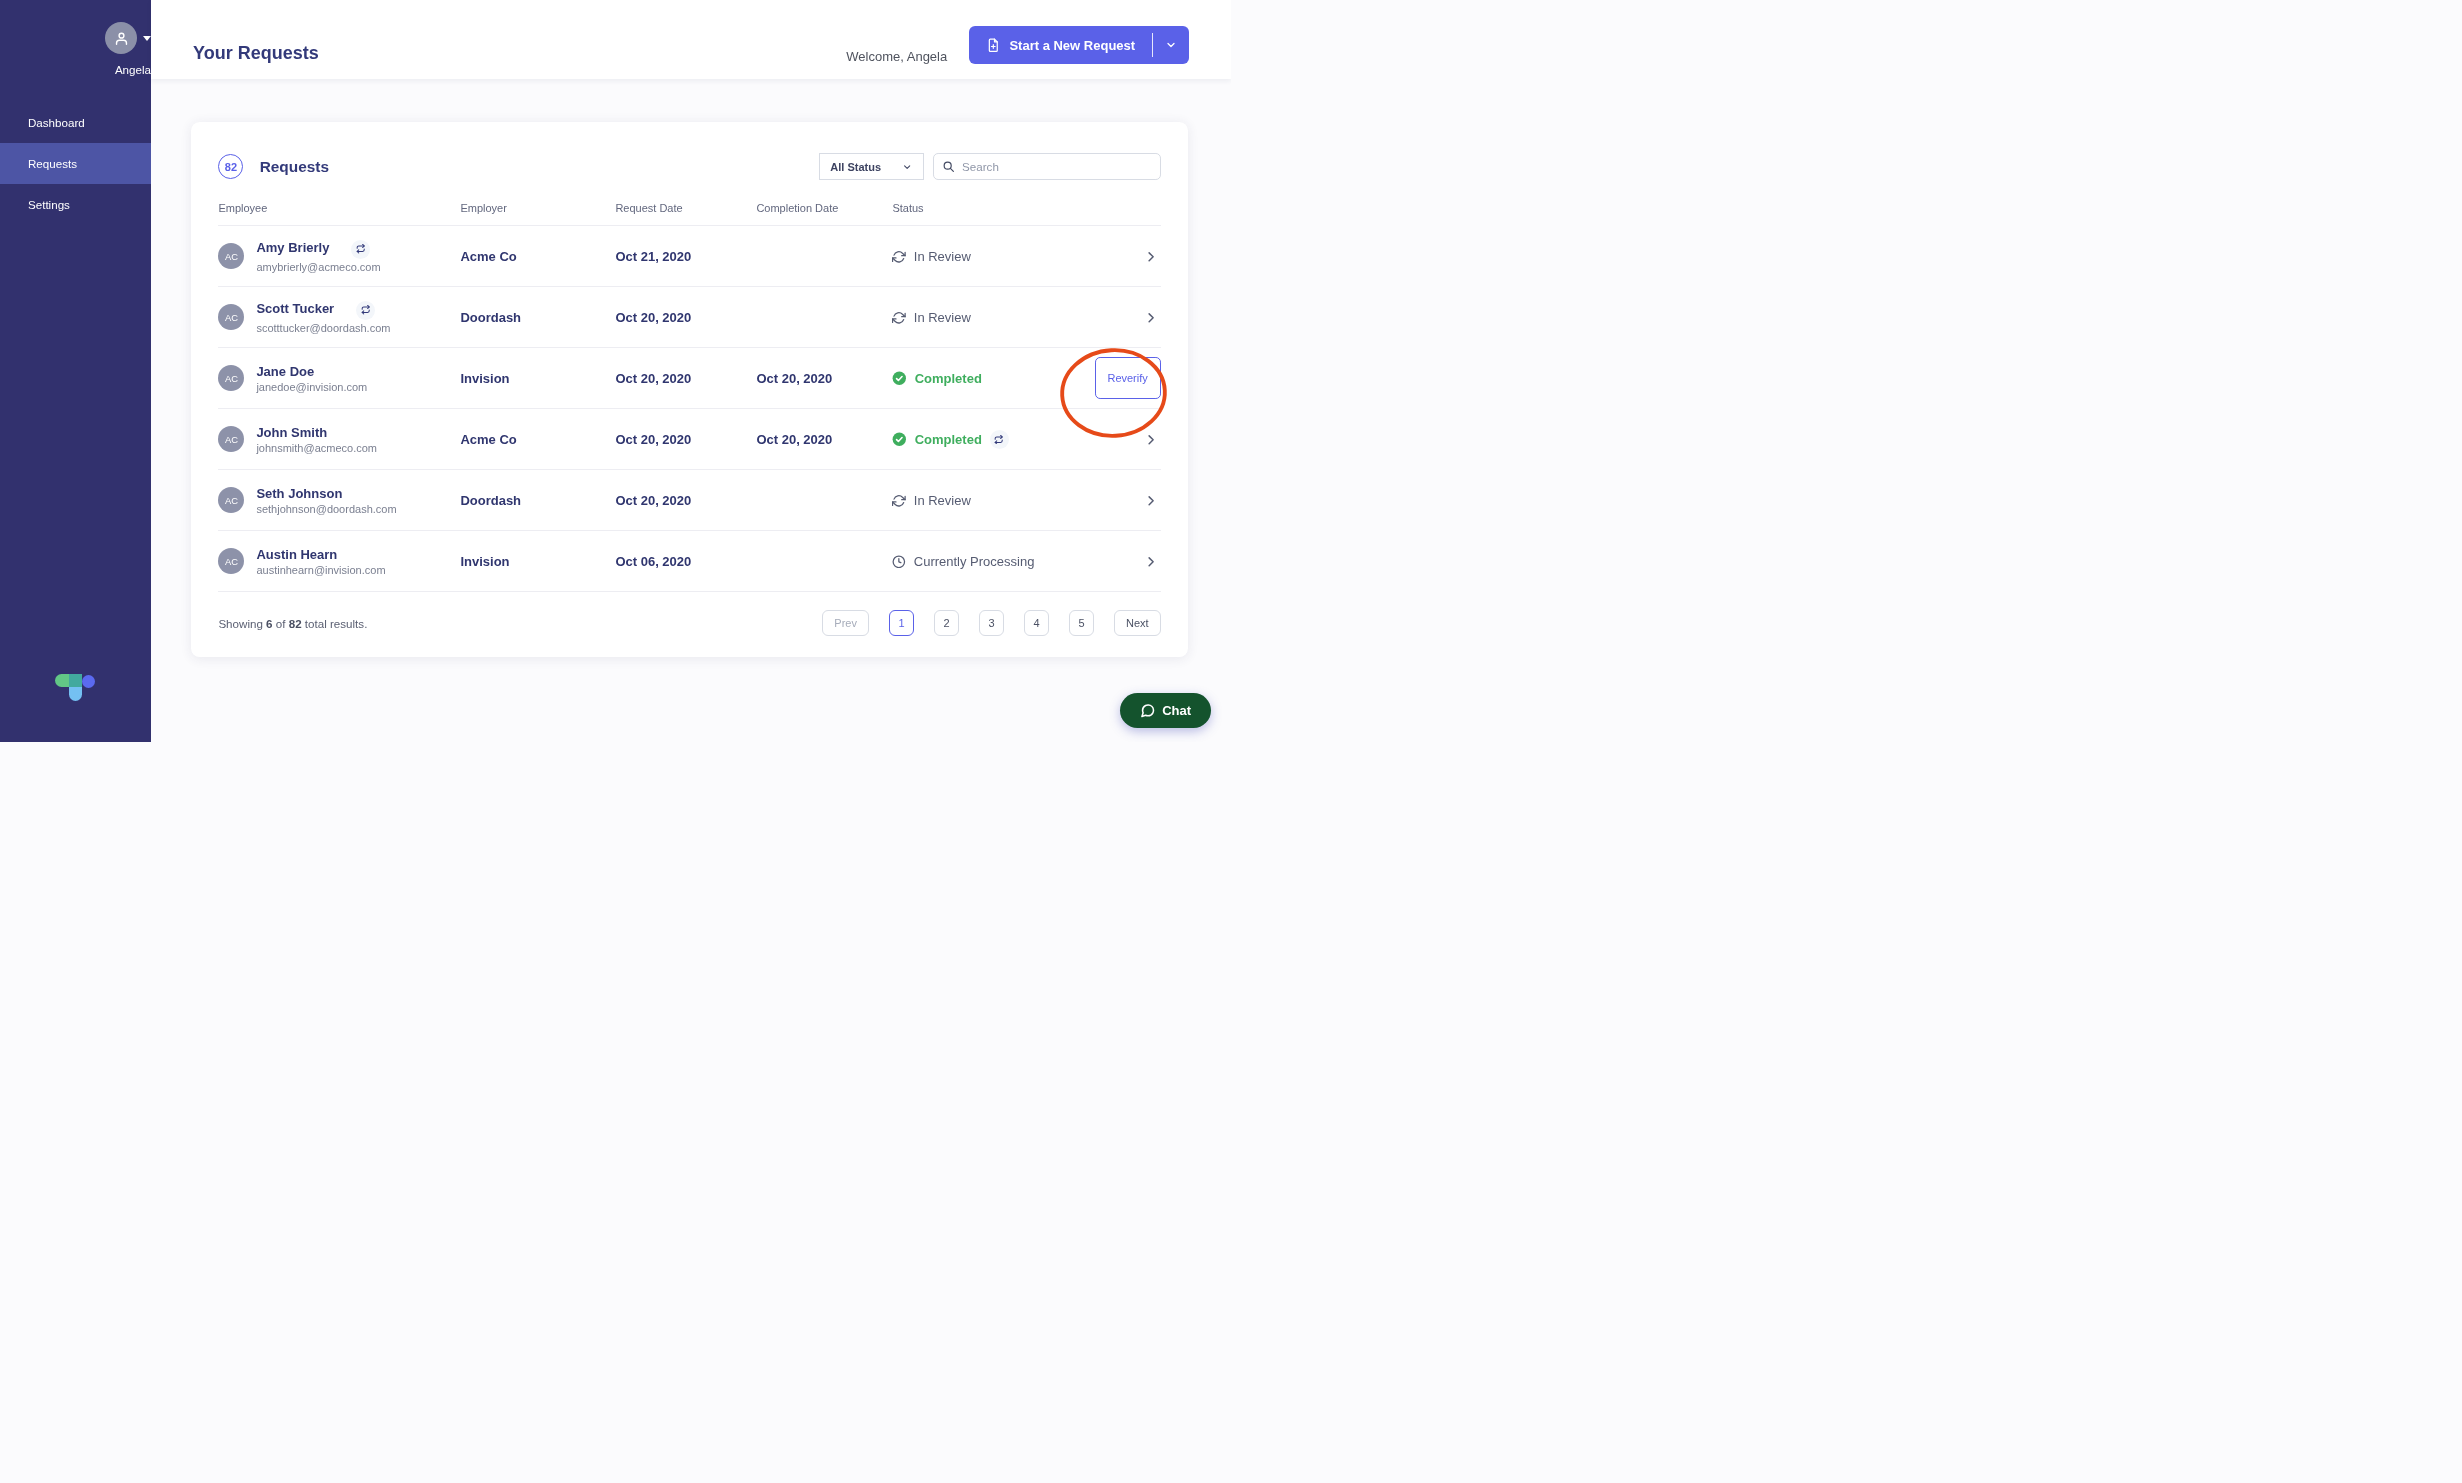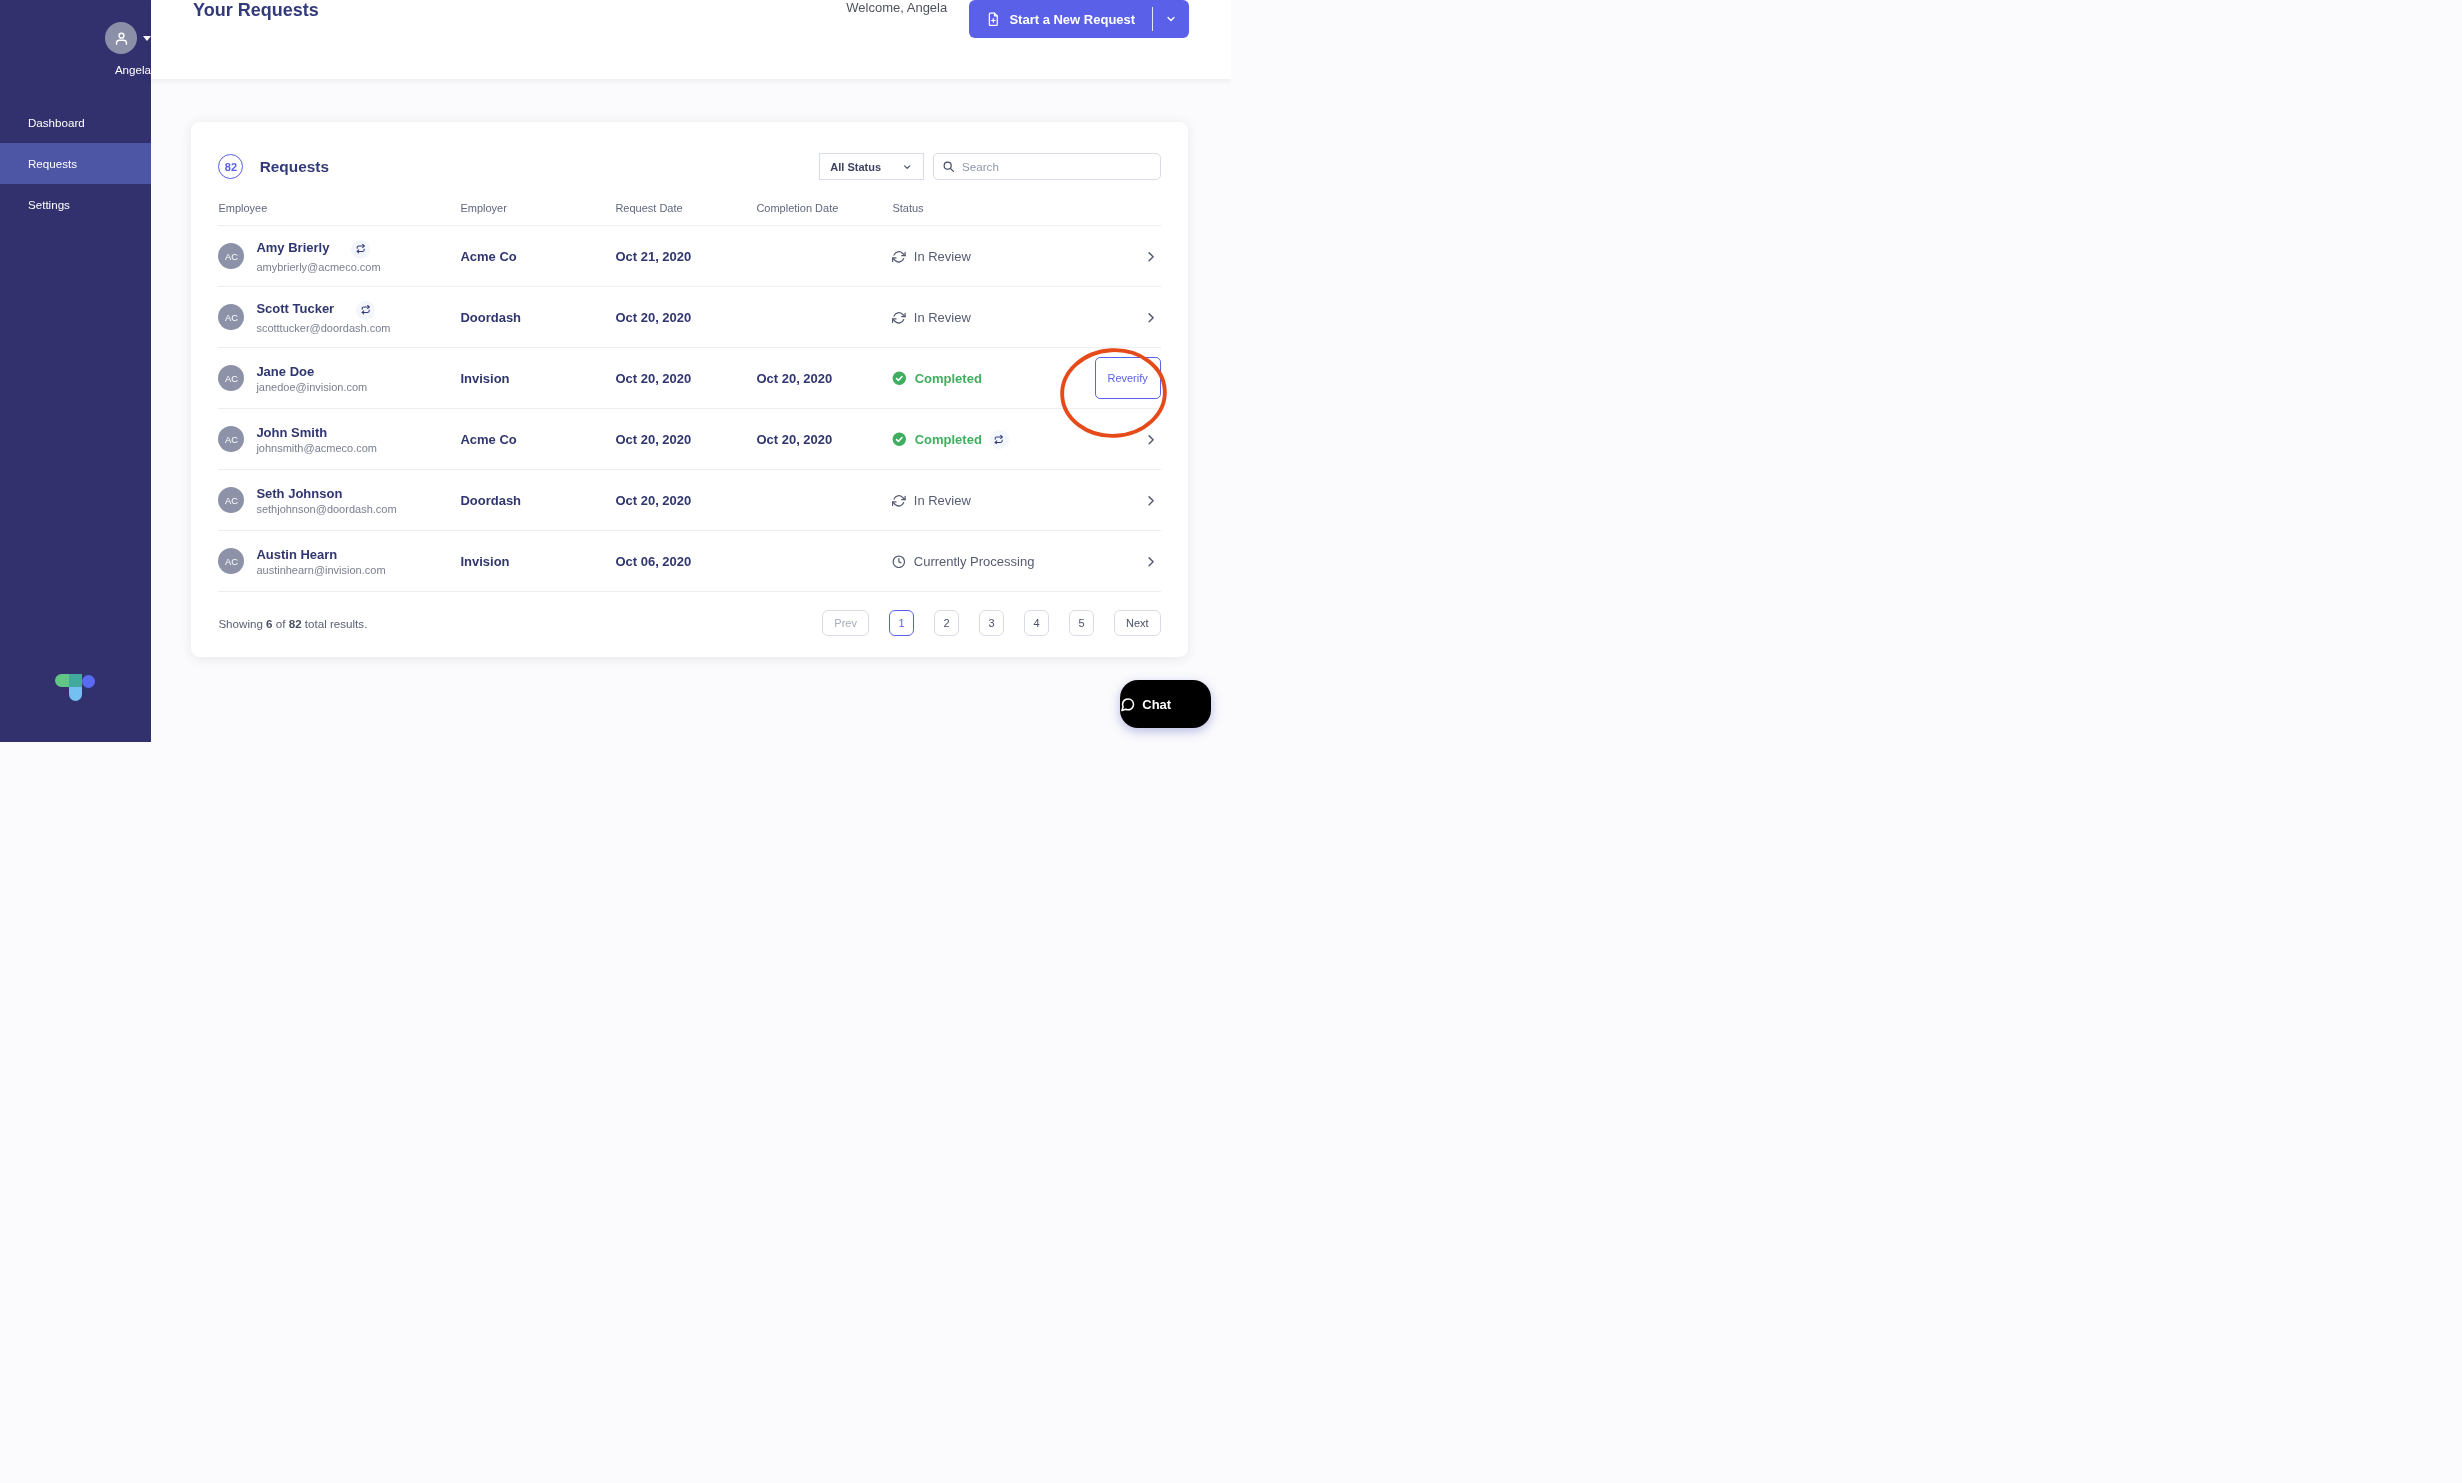--- a/index.html
+++ b/index.html
@@ -19,21 +19,21 @@
   .nav-item.active { background:#4D55A5; }
   .logo { position:absolute; left:55px; bottom:41px; width:40px; height:26.6px; }
   .logo i { position:absolute; display:block; }
   .logo .l-green { left:0; top:0; width:13.7px; height:13px; background:#62C786; border-radius:6.9px 0 0 6.9px; }
   .logo .l-teal  { left:13.7px; top:0; width:13px; height:13px; background:#42A99E; }
   .logo .l-blue  { left:13.7px; top:13px; width:13px; height:13.7px; background:#74C0F2; border-radius:0 0 6.9px 6.9px; }
   .logo .l-circle{ left:27.4px; top:0.9px; width:13px; height:13px; background:#5B6AF0; border-radius:50%; }
 
   
   .main { flex:1; display:flex; flex-direction:column; position:relative; }
-  .topbar { height:79px; flex:0 0 79px; background:#fff; box-shadow:0 1.7px 5.1px rgba(35,43,80,.07); display:flex; align-items:flex-start; padding:0 42px; position:relative; z-index:2; }
+  .topbar { height:79px; flex:0 0 79px; background:#fff; box-shadow:0 1.7px 5.1px rgba(35,43,80,.07); display:flex; align-items:flex-end; padding:15px 42px; position:relative; z-index:2; }
   .page-title { font-size:18px; font-weight:700; color:#333A7A; }
   .topbar .spacer { flex:1; }
   .welcome { font-size:13px; color:#4F535E; margin-right:22px; }
   .new-req-btn { display:flex; align-items:center; height:38px; background:#5A61E8; border:none; border-radius:6px; color:#fff; cursor:pointer; padding:0; overflow:hidden; }
   .new-req-main { display:flex; align-items:center; gap:8.6px; padding:0 17px; font-size:13px; font-weight:700; color:#fff; }
   .new-req-divider { width:0.9px; height:24px; background:rgba(255,255,255,.85); }
   .new-req-caret { width:36px; display:flex; align-items:center; justify-content:center; }
 
   
   .content { flex:1; position:relative; padding-top:43px; }
@@ -73,21 +73,21 @@
   .card-footer { display:flex; align-items:center; justify-content:space-between; padding-top:18px; }
   .showing { font-size:11.6px; color:#5A5F72; }
   .showing b { color:#4B5063; }
   .pagination { display:flex; gap:20px; }
   .pg-btn { height:26px; min-width:25px; padding:0 5.1px; border:0.9px solid #D8DCE4; border-radius:6px; background:#fff; font-size:11px; color:#4B5164; cursor:pointer; font-family:inherit; }
   .pg-btn.wide { padding:0 11px; }
   .pg-btn.disabled { color:#A6ACBA; }
   .pg-btn.active { border-color:#5A61E8; color:#5A61E8; }
 
   
-  .chat-btn { position:absolute; right:20px; bottom:13.7px; width:91px; height:48px; border-radius:18px; background:#000000; border:none; color:#fff; font-size:13px; font-weight:700; display:flex; align-items:center; gap:6.9px; cursor:pointer; box-shadow:0 3.4px 10.3px rgba(60,70,180,.35); font-family:inherit; }
+  .chat-btn { position:absolute; right:20px; bottom:13.7px; width:91px; height:35px; border-radius:18px; background:#14532d; border:none; color:#fff; font-size:13px; font-weight:700; display:flex; align-items:center; justify-content:center; gap:6.9px; cursor:pointer; box-shadow:0 3.4px 10.3px rgba(60,70,180,.35); font-family:inherit; }
   .annotation { position:absolute; left:1057px; top:344px; pointer-events:none; z-index:5; }
 </style>
 </head>
 <body>
 
 <div class="app">
 
   <aside class="sidebar">
     <div class="user-block">
       <div class="avatar-row">

